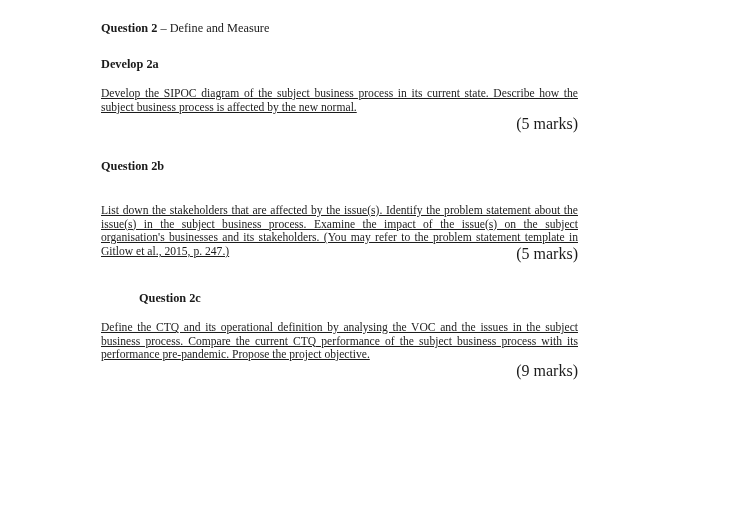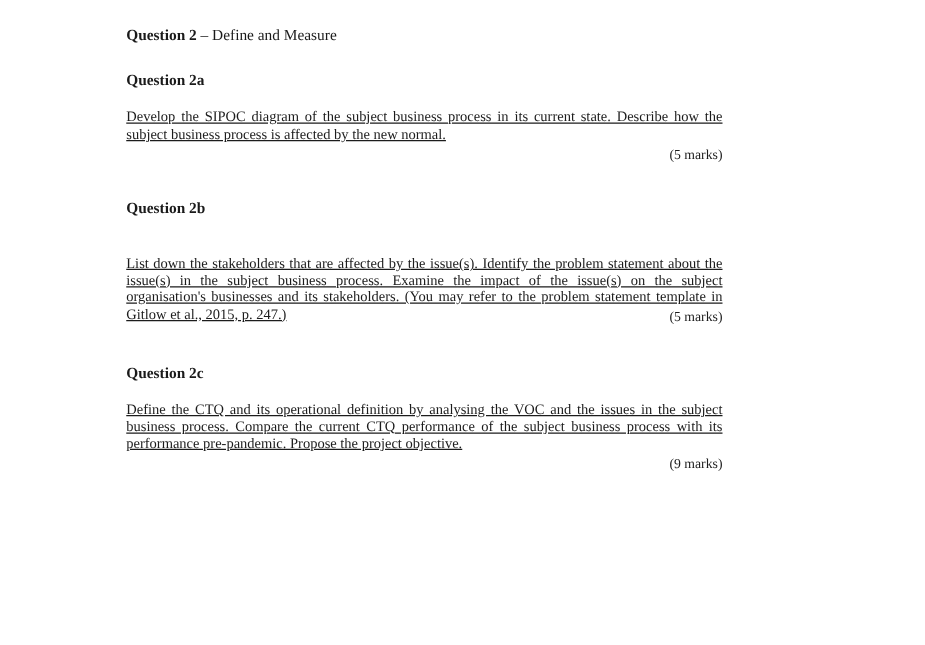--- a/index.html
+++ b/index.html
@@ -41,48 +41,48 @@
       font-size: 11.6px;
       line-height: 13.6px;
       text-align: justify;
       text-align-last: left;
       color: #1c1c1c;
       text-decoration: underline;
     }
     .marks {
       position: absolute;
       right: 0;
-      font-size: 11px;
+      font-size: 16px;
       line-height: 14px;
       text-align: left;
       white-space: nowrap;
       color: #1c1c1c;
       margin-left: 24px;
     }
   </style>
 </head>
 <body>
 
 <div class="page">
 
   <div class="heading" style="top:21px;text-align:center;">
     <b>Question 2</b><span class="normal"> – </span><span class="normal">Define and Measure</span>
   </div>
 
   <div class="heading" style="top:57px;">
-    <b>Question 2a</b>
+    <b>Develop 2a</b>
   </div>
   <div class="para" style="top:87px;">Develop the SIPOC diagram of the subject business process in its current state. Describe how the subject business process is affected by the new normal.</div>
   <div class="marks" style="top:117px;">(5 marks)</div>
 
   <div class="heading" style="top:159px;text-align:right;">
     <b>Question 2b</b>
   </div>
   <div class="para" style="top:204px;">List down the stakeholders that are affected by the issue(s). Identify the problem statement about the issue(s) in the subject business process. Examine the impact of the issue(s) on the subject organisation's businesses and its stakeholders. (You may refer to the problem statement template in Gitlow et al., 2015, p. 247.)</div>
   <div class="marks" style="top:247px;">(5 marks)</div>
 
-  <div class="heading" style="top:291px;">
+  <div class="heading" style="top:291px;margin-left:38px;">
     <b>Question 2c</b>
   </div>
   <div class="para" style="top:321px;">Define the CTQ and its operational definition by analysing the VOC and the issues in the subject business process. Compare the current CTQ performance of the subject business process with its performance pre-pandemic. Propose the project objective.</div>
   <div class="marks" style="top:364px;">(9 marks)</div>
 
 </div>
 
 </body></html>

